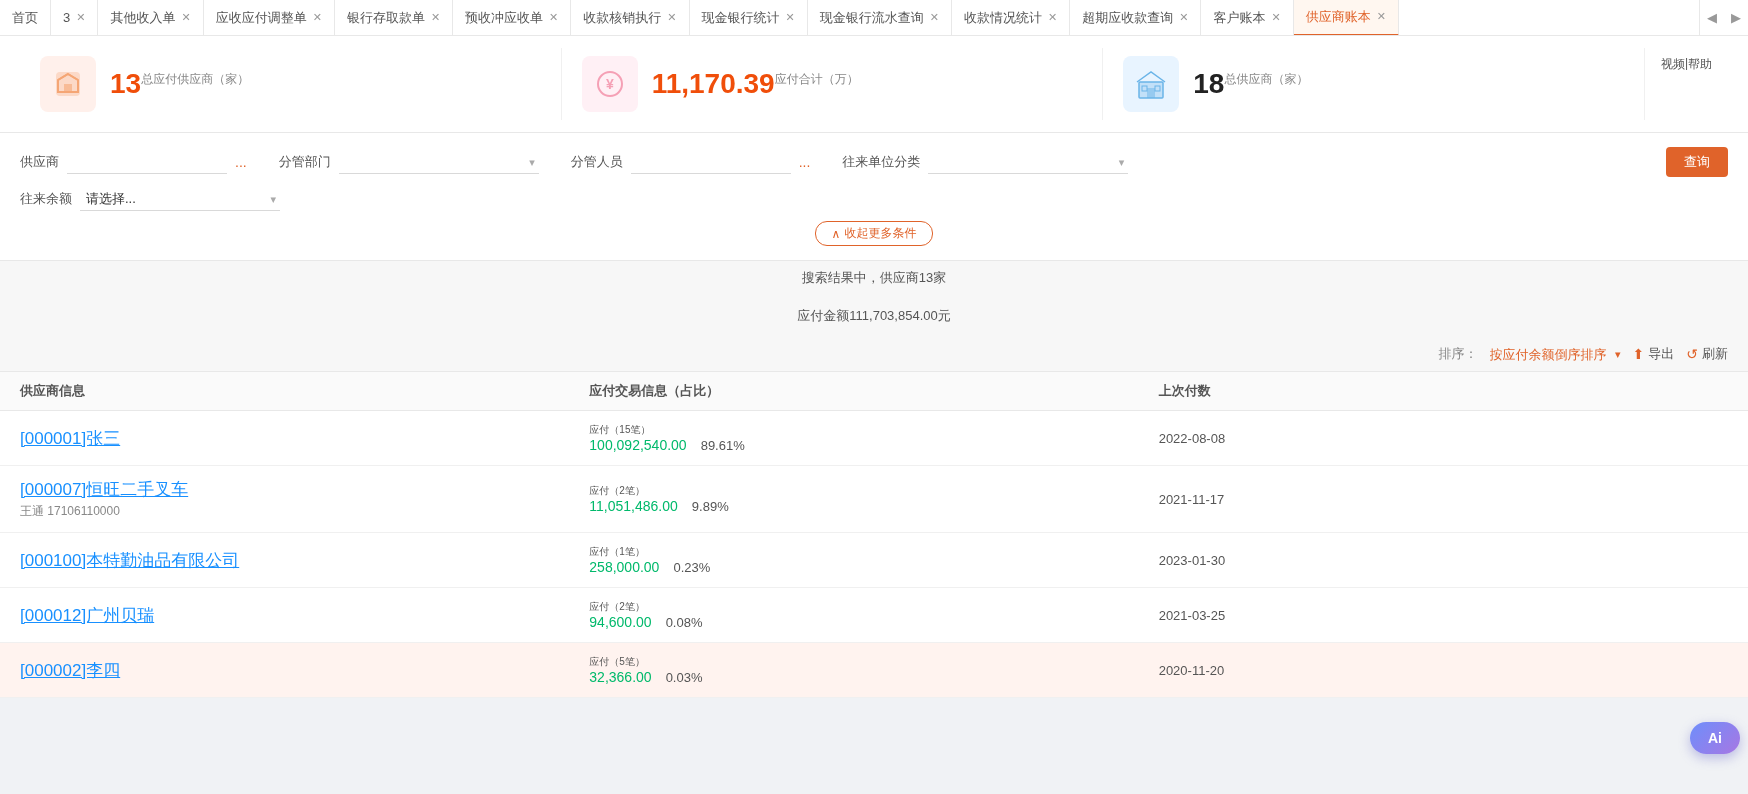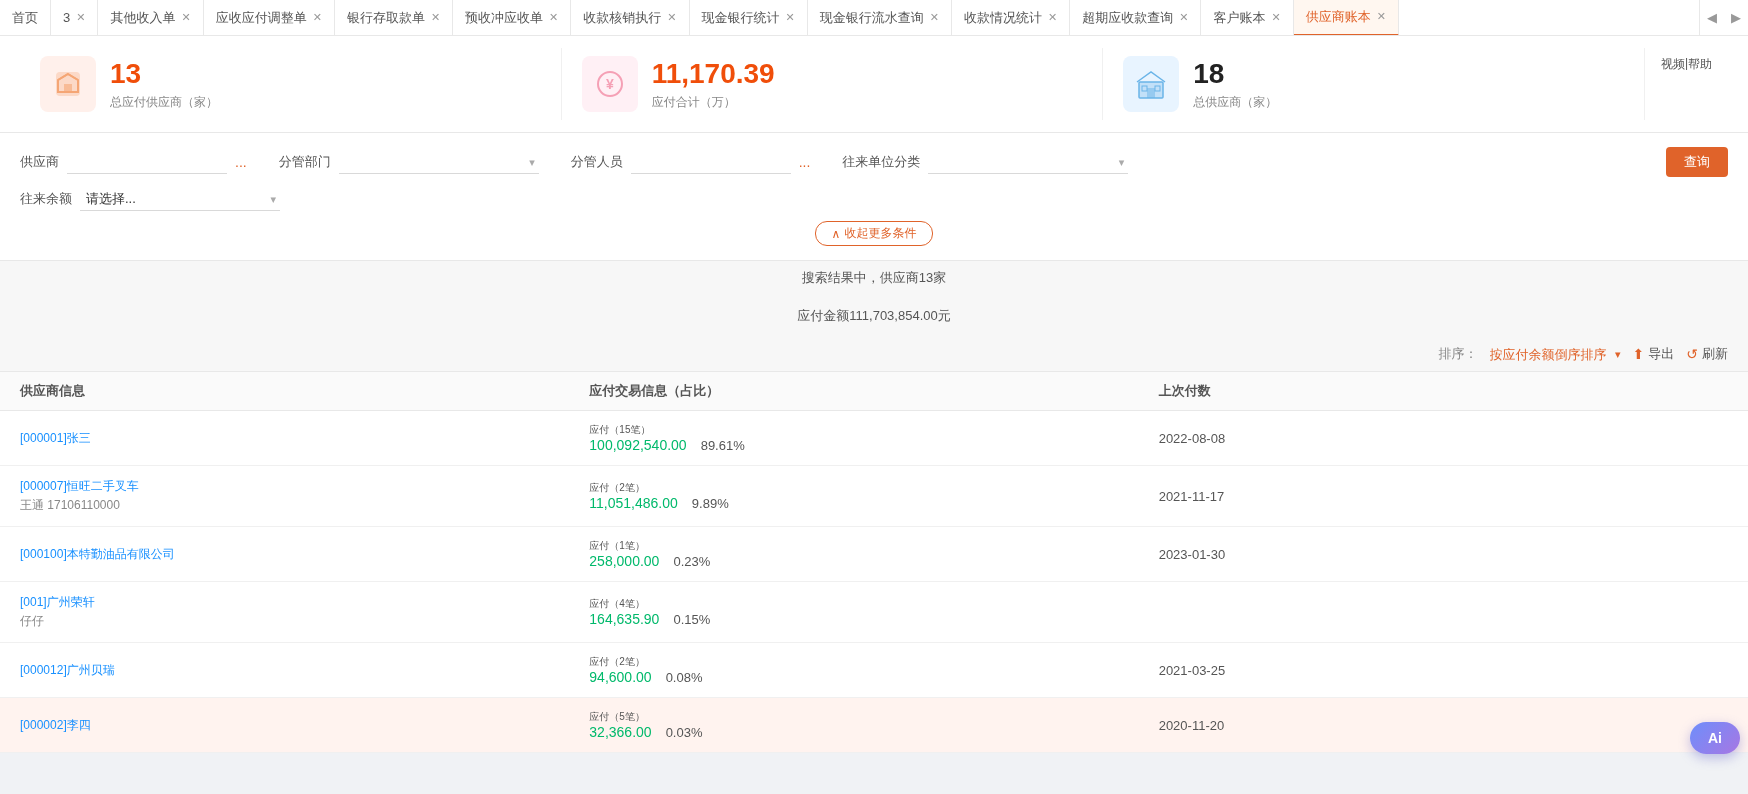--- a/index.html
+++ b/index.html
@@ -30,21 +30,21 @@
       border-right: 1px solid #f0f0f0;
     }
     .summary-card:last-child { border-right: none; }
     .summary-icon {
       width: 56px; height: 56px; border-radius: 8px; display: flex; align-items: center;
       justify-content: center; font-size: 26px; flex-shrink: 0;
     }
     .summary-icon.orange { background: #fff0eb; color: #f5a675; }
     .summary-icon.pink { background: #fff0f5; color: #f5a0b5; }
     .summary-icon.blue { background: #e8f4ff; color: #6ab4e8; }
-    .summary-info { display: flex; flex-direction: column; }
+    .summary-info { display: flex; flex-direction: row; }
     .summary-value { font-size: 28px; font-weight: bold; color: #f04e0a; line-height: 1.2; }
     .summary-label { font-size: 12px; color: #888; margin-top: 4px; }
     .summary-right-links {
       display: flex; align-items: flex-start; font-size: 12px; color: #666;
       padding: 8px 16px;
     }
     .summary-right-links span { cursor: pointer; color: #555; }
     .pipe { color: #ccc; }
 
     
@@ -109,21 +109,21 @@
       padding: 10px 20px; border-bottom: 1px solid #e8e8e8;
       background: #fafafa;
     }
     .table-header-cell { font-size: 13px; color: #555; font-weight: 600; }
     .table-row {
       display: grid; grid-template-columns: 1fr 1fr 1fr;
       padding: 12px 20px; border-bottom: 1px solid #f0f0f0;
       align-items: center;
     }
     .table-row.highlighted { background: #fff3ef; }
-    .supplier-link { color: #1890ff; cursor: pointer; font-size: 12px; }
+    .supplier-link { color: #1890ff; text-decoration: underline; cursor: pointer; font-size: 17px; }
     .supplier-sub { font-size: 12px; color: #888; margin-top: 2px; }
     .tx-label { font-size: 10px; color: #555; }
     .tx-amount { color: #00b96b; font-size: 14px; font-weight: 500; cursor: pointer; }
     .tx-pct { font-size: 13px; color: #555; margin-left: 14px; }
     .tx-row { display: flex; align-items: baseline; gap: 0; }
     .last-pay { font-size: 13px; color: #555; }
 
     
     ::-webkit-scrollbar { width: 6px; height: 6px; }
     ::-webkit-scrollbar-track { background: #f1f1f1; }
@@ -367,36 +367,20 @@
       <div class="tx-row">
         <span class="tx-amount">258,000.00</span>
         <span class="tx-pct">0.23%</span>
       </div>
     </div>
     <div>
       <span class="last-pay">2023-01-30</span>
     </div>
   </div>
 
-  <div class="table-row">
-    <div>
-      <div><a class="supplier-link">[001]广州荣轩</a></div>
-      <div class="supplier-sub">仔仔</div>
-    </div>
-    <div>
-      <div class="tx-label">应付（4笔）</div>
-      <div class="tx-row">
-        <span class="tx-amount">164,635.90</span>
-        <span class="tx-pct">0.15%</span>
-      </div>
-    </div>
-    <div>
-      <span class="last-pay"></span>
-    </div>
-  </div>
 
   <div class="table-row">
     <div>
       <div><a class="supplier-link">[000012]广州贝瑞</a></div>
     </div>
     <div>
       <div class="tx-label">应付（2笔）</div>
       <div class="tx-row">
         <span class="tx-amount">94,600.00</span>
         <span class="tx-pct">0.08%</span>

